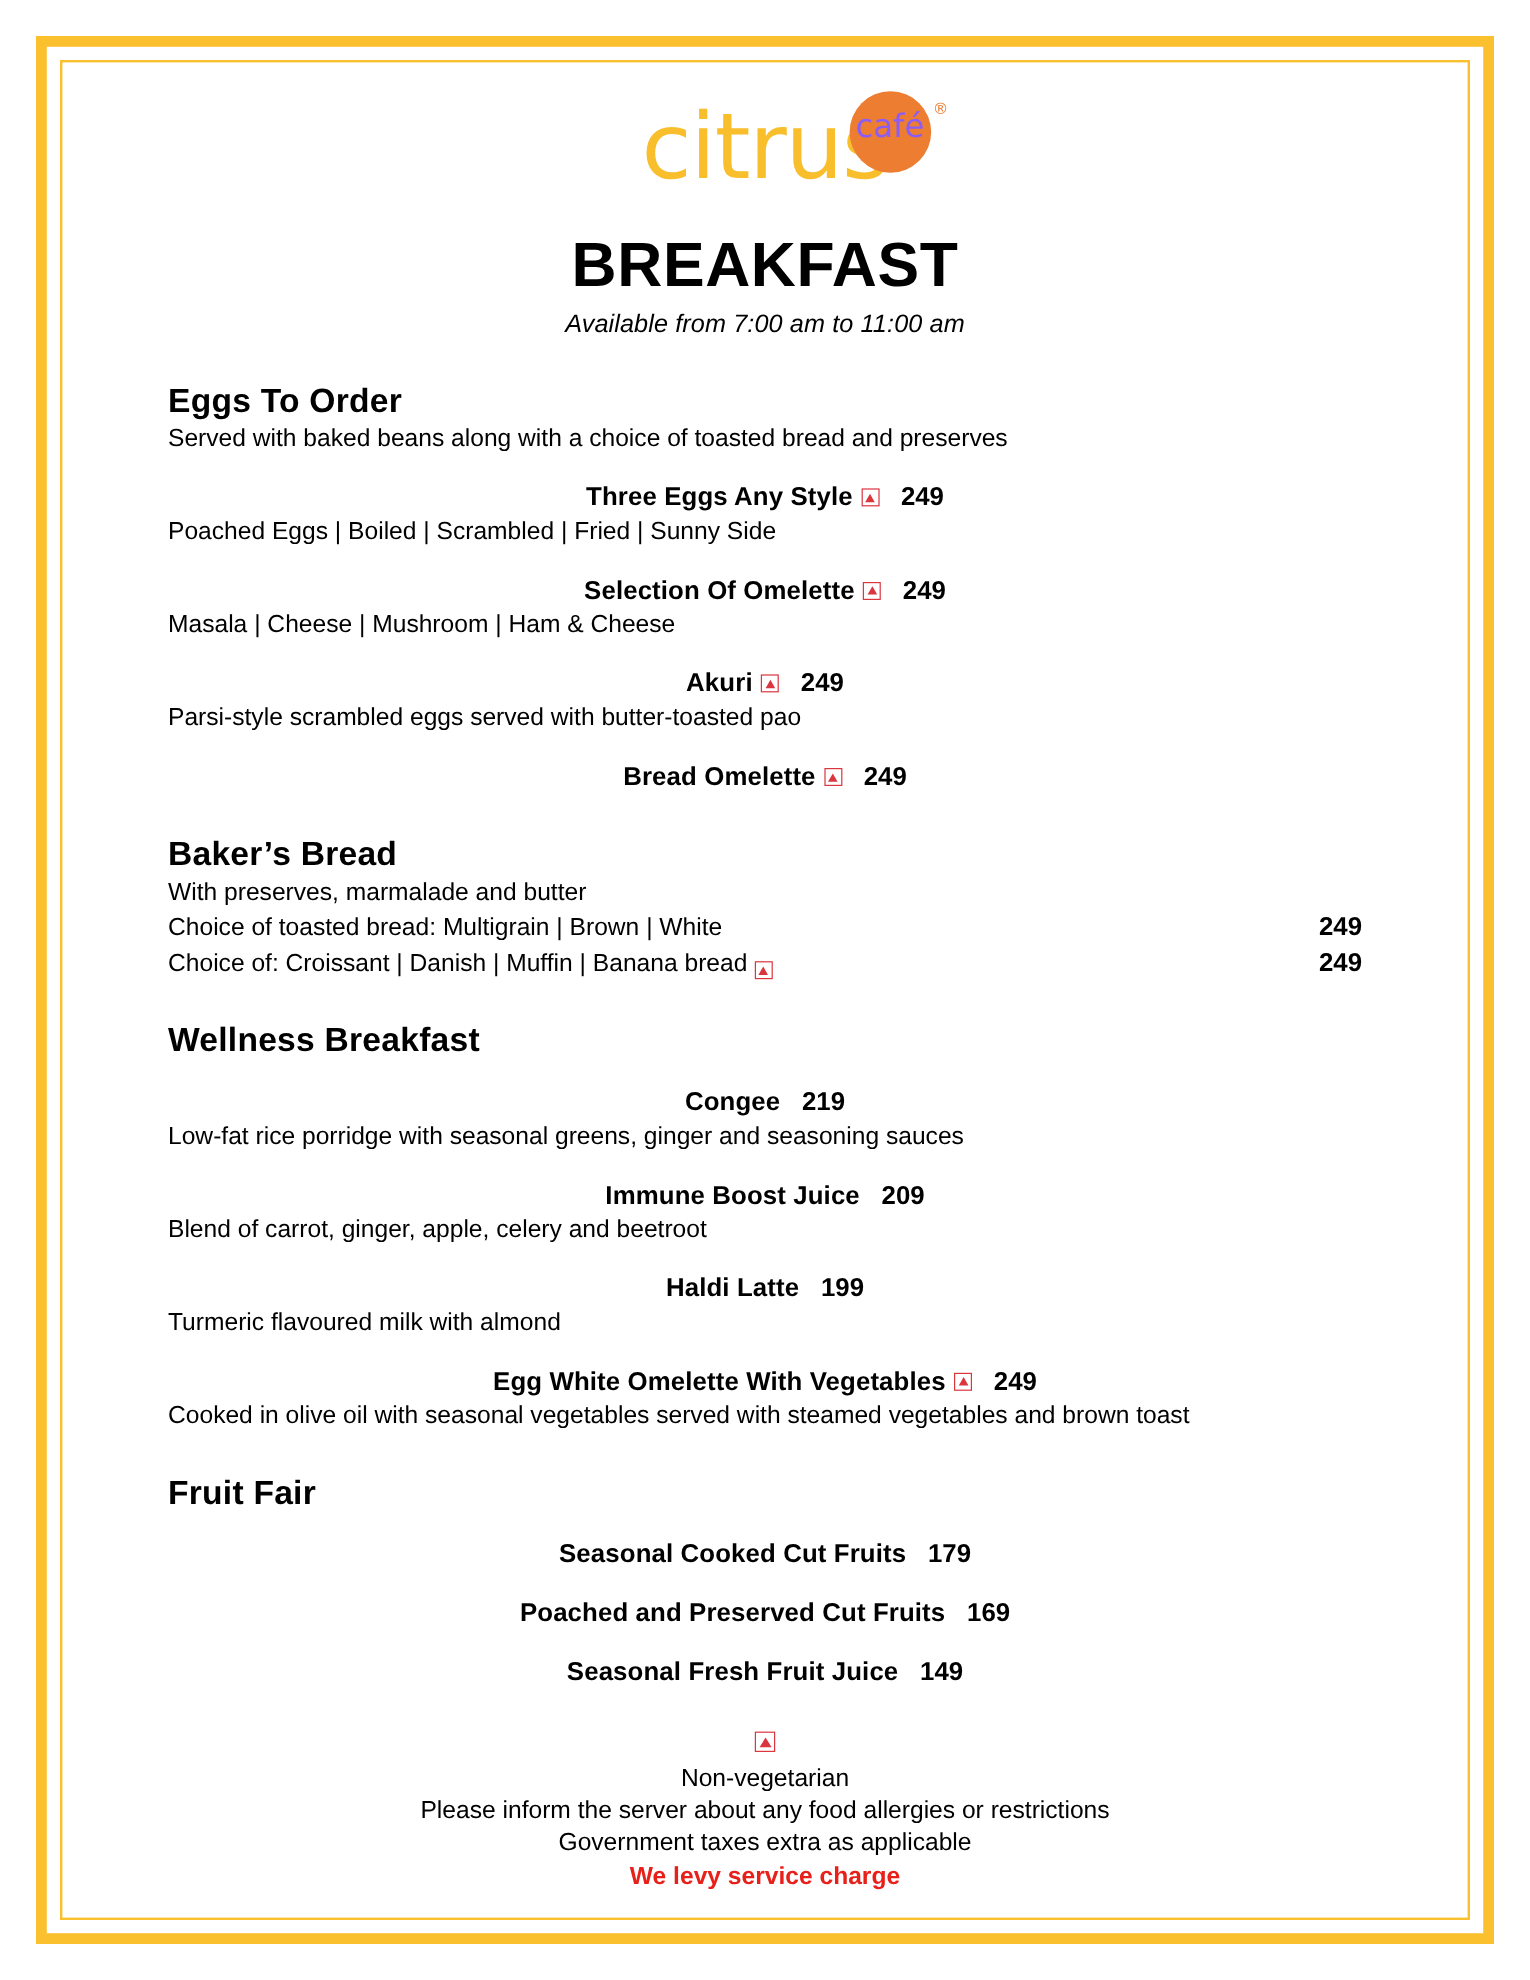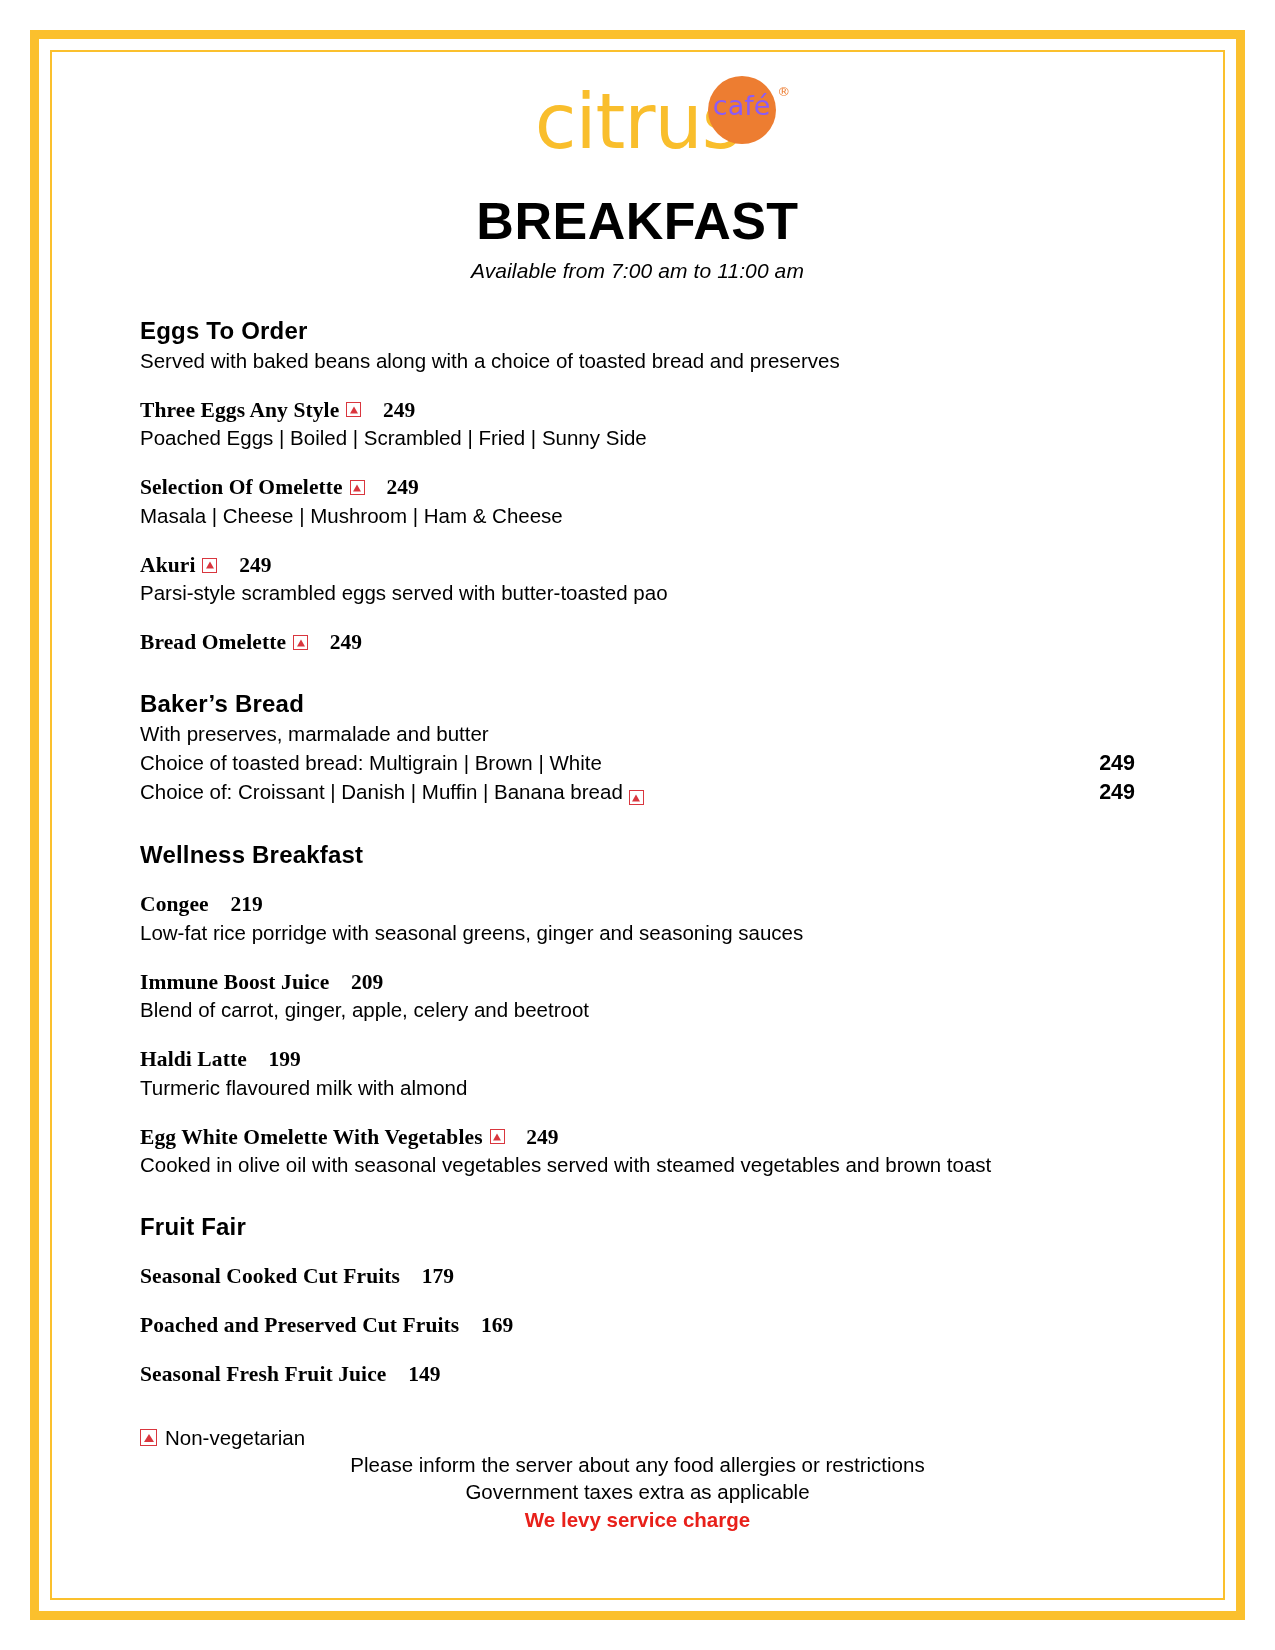--- a/index.html
+++ b/index.html
@@ -117,40 +117,39 @@
     letter-spacing: 0.1px;
     font-style: italic;
   }
 
   
   .section {
     margin-top: 34px;
   }
 
   .section-title {
-    font-size: 24px;
+    font-size: 28px;
     font-weight: bold;
     letter-spacing: 0.2px;
     line-height: 1.18;
   }
   .section-note {
     font-size: 20.5px;
     font-weight: normal;
     line-height: 1.3;
     margin-top: 3px;
   }
 
   .item {
     margin-top: 22px;
   }
   .item-row {
     display: flex;
     align-items: baseline;
-    justify-content: flex-start;
-    font-family: Liberation Serif, serif;
+    justify-content: center;
   }
   .item-name {
     font-size: 21.5px;
     font-weight: bold;
     letter-spacing: 0.1px;
     line-height: 1.25;
     display: flex;
     align-items: center;
     gap: 7px;
   }
@@ -229,21 +228,23 @@
   
   .footer {
     margin-top: 36px;
     text-align: center;
   }
   .footer-legend {
     font-size: 20.5px;
     line-height: 1.32;
     display: flex;
     align-items: center;
+    justify-content: center;
     gap: 8px;
+    flex-direction: column;
   }
   .footer-line {
     font-size: 20.5px;
     line-height: 1.32;
   }
   .footer-red {
     font-size: 20.5px;
     line-height: 1.4;
     font-weight: bold;
     color: #E8201A;

